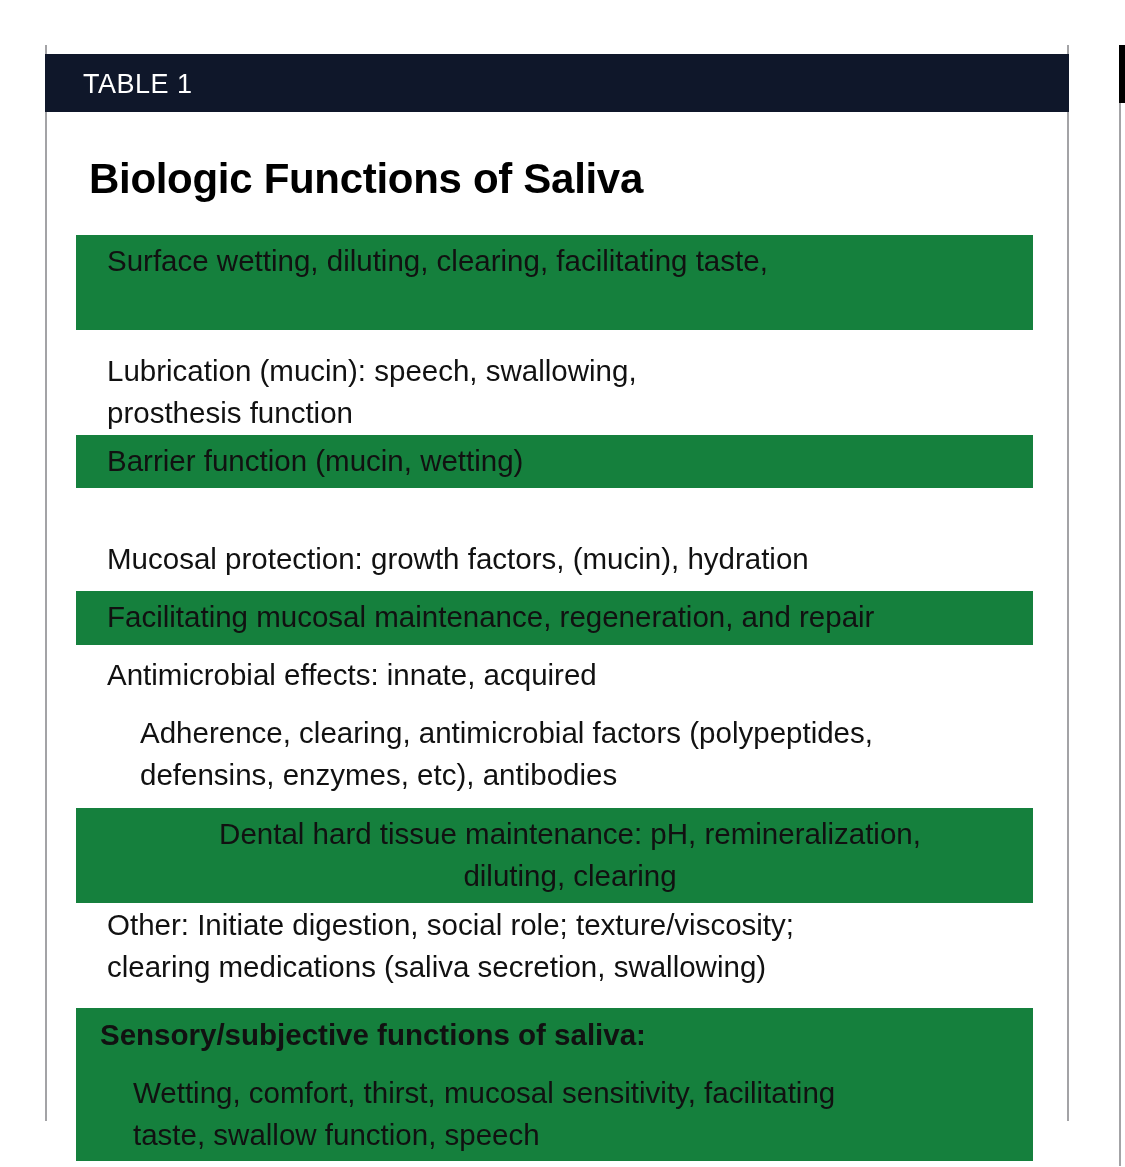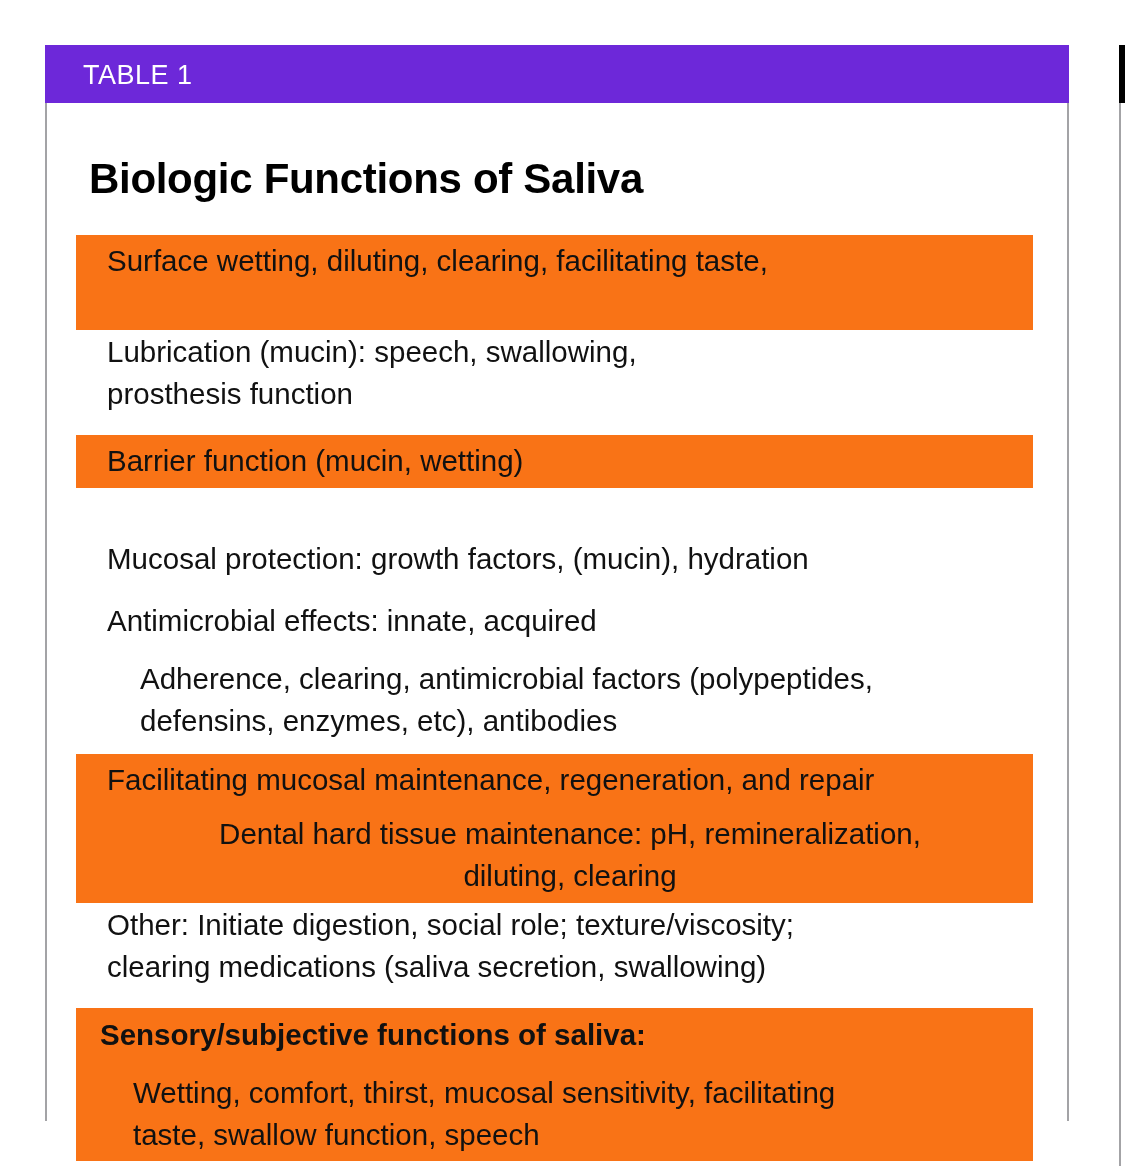--- a/index.html
+++ b/index.html
@@ -21,24 +21,24 @@
       top: 45px;
       width: 1024px;
       height: 1076px;
       box-sizing: border-box;
       border-left: 2px solid #a3a3a6;
       border-right: 2px solid #a3a3a6;
     }
     .header-bar {
       position: absolute;
       left: -2px;
-      top: 0;
+      top: 9px;
       width: 1024px;
       height: 58px;
-      background: #6d28d9;
+      background: #0f172a;
     }
     .header-label {
       position: absolute;
       left: 38px;
       top: 15px;
       font-family: "Liberation Sans", "DejaVu Sans", sans-serif;
       font-size: 27px;
       letter-spacing: 0.5px;
       color: #ffffff;
       line-height: 30px;
@@ -67,21 +67,21 @@
       box-sizing: border-box;
       width: 957px;
       padding-left: 31px;
       padding-right: 0;
       font-size: 29.5px;
       line-height: 42px;
       color: #111111;
       white-space: nowrap;
       overflow: hidden;
     }
-    .row.shaded { background: #f97316; }
+    .row.shaded { background: #15803d; }
     .row .line { display: block; }
     .row .indent { display: block; padding-left: 33px; }
     .row .bold { font-weight: bold; }
 
     .right-panel {
       position: absolute;
       left: 1119px;
       top: 45px;
       width: 6px;
       height: 1121px;
@@ -106,42 +106,42 @@
   </div>
 
   <div class="title">Biologic Functions of Saliva</div>
 
   <div class="rows">
 
     <div class="row shaded" style="height:95px; padding-top:5px;">
       <span class="line">Surface wetting, diluting, clearing, facilitating taste,</span>
     </div>
 
-    <div class="row" style="height:105px; padding-top:1px;">
+    <div class="row" style="height:105px; padding-top:20px;">
       <span class="line">Lubrication (mucin): speech, swallowing,</span>
       <span class="line">prosthesis function</span>
     </div>
 
     <div class="row shaded" style="height:53px; padding-top:5px;">
       <span class="line">Barrier function (mucin, wetting)</span>
     </div>
 
     <div class="row" style="height:63px; padding-top:10px;margin-top:40px;">
       <span class="line">Mucosal protection: growth factors, (mucin), hydration</span>
     </div>
 
+    <div class="row shaded" style="height:54px; padding-top:5px;">
+      <span class="line">Facilitating mucosal maintenance, regeneration, and repair</span>
+    </div>
+
     <div class="row" style="height:163px; padding-top:9px;">
       <span class="line">Antimicrobial effects: innate, acquired</span>
       <div style="height:16px;"></div>
       <span class="indent">Adherence, clearing, antimicrobial factors (polypeptides,</span>
       <span class="indent">defensins, enzymes, etc), antibodies</span>
-    </div>
-
-    <div class="row shaded" style="height:54px; padding-top:5px;">
-      <span class="line">Facilitating mucosal maintenance, regeneration, and repair</span>
     </div>
 
     <div class="row shaded" style="height:95px; padding-top:5px;text-align:center;">
       <span class="line">Dental hard tissue maintenance: pH, remineralization,</span>
       <span class="line">diluting, clearing</span>
     </div>
 
     <div class="row" style="height:105px; padding-top:1px;">
       <span class="line">Other: Initiate digestion, social role; texture/viscosity;</span>
       <span class="line">clearing medications (saliva secretion, swallowing)</span>

